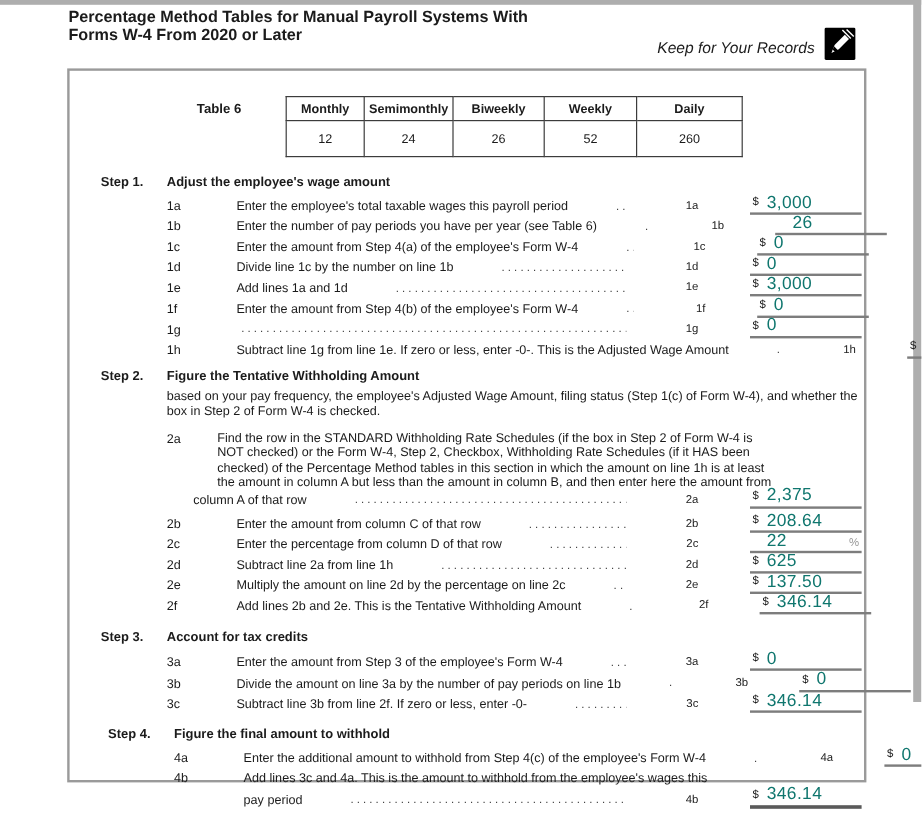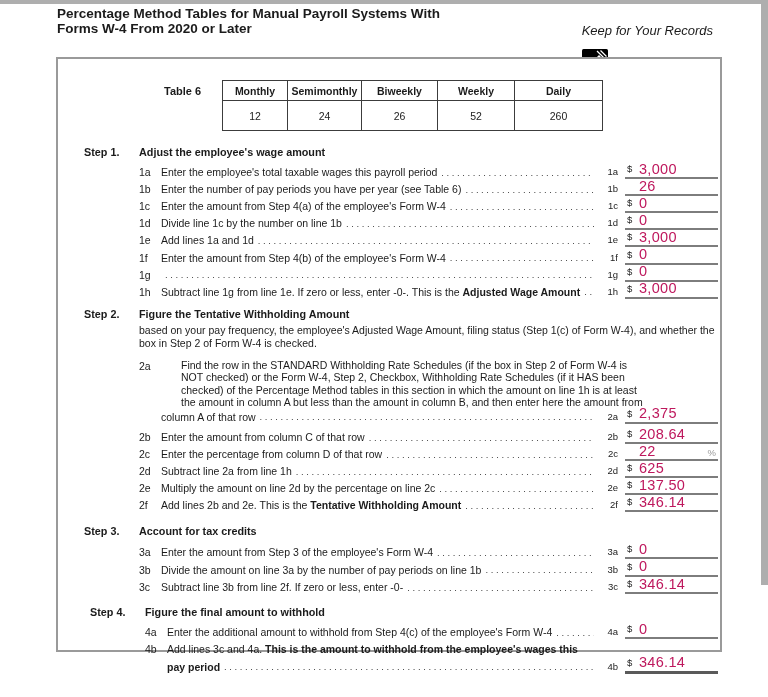--- a/index.html
+++ b/index.html
@@ -5,50 +5,50 @@
   * { margin:0; padding:0; box-sizing:border-box; }
   html,body { background:#fff; }
   .page {
     position:relative; width:768px; height:697px; background:#ffffff;
     font-family:"Liberation Sans", sans-serif; color:#1b1b1b; overflow:hidden;
   }
   .strip-top { position:absolute; left:0; top:0; width:768px; height:4px; background:#aeaeae; }
   .strip-right { position:absolute; left:761px; top:0; width:7px; height:585px; background:#aeaeae; }
 
   .title { position:absolute; left:57px; top:6px; font-weight:bold; font-size:13.5px; line-height:15.4px; white-space:nowrap; }
-  .keep-row { position:absolute; right:55px; top:23px; display:flex; gap:8px;flex-direction:column; }
+  .keep-row { position:absolute; right:55px; top:23px; display:flex; align-items:flex-end; gap:8px; }
   .keep { font-style:italic; font-size:13px; padding-bottom:3px; white-space:nowrap; }
   .pencil { width:26px; height:27px; display:block; }
 
   .box { position:absolute; left:56px; top:57px; width:666px; height:595px; border:2px solid #9a9a9a; background:#fff; }
 
   .t6wrap { margin:21px 0 0 106px; display:flex; align-items:flex-start; }
   .t6label { font-weight:bold; font-size:11px; width:46px; margin-top:5px; }
-  table.t6 { border-collapse:collapse; margin-left:12px; }
+  table.t6 { border-collapse:collapse; margin-left:28px; }
   table.t6 td { border:1px solid #3c3c3c; text-align:center; font-size:10.5px; height:30px; vertical-align:middle; }
   table.t6 tr.hd td { font-weight:bold; height:20px; }
   .c0{width:65px}.c1{width:74px}.c2{width:76px}.c3{width:77px}.c4{width:88px}
 
   .step { display:flex; padding-left:26px; margin-right:2px; }
   .steplabel { width:55px; font-weight:bold; font-size:10.8px; line-height:15px; flex-shrink:0; }
   .stepbody { flex:1; min-width:0; }
   .steptitle { font-weight:bold; font-size:10.8px; line-height:15px; margin-bottom:2px; }
 
-  .row { display:flex; align-items:flex-end; height:17.1px; }
+  .row { display:flex; align-items:flex-end; height:17.1px;gap:36px; }
   .rows-wide .row { height:17.6px; }
   .lc { width:22px; font-size:10.5px; line-height:14px; flex-shrink:0; }
   .tx { font-size:10.5px; line-height:14px; white-space:nowrap; }
-  .tx b { font-weight:bold; }
+  .tx b { font-weight:normal; }
   .dots { flex:1; min-width:6px; overflow:hidden; white-space:nowrap; font-size:9.5px;
           letter-spacing:2.6px; color:#3a3a3a; line-height:13.5px; margin:0 4px; }
   .rc { width:20px; text-align:right; font-size:9.5px; line-height:14px; color:#222; margin-right:7px; flex-shrink:0; }
   .field { width:93px; flex-shrink:0; height:17px; border-bottom:2px solid #7d7d7d;
            display:flex; align-items:flex-end; }
   .dlr { font-size:9.5px; line-height:14px; min-width:7px; margin:0 5px 1px 2px; }
-  .val { font-size:14.5px; line-height:15.5px; letter-spacing:.3px; color:#be185d; }
+  .val { font-size:14.5px; line-height:15.5px; letter-spacing:.3px; color:#0f766e; }
   .sfx { margin-left:auto; font-size:9.5px; color:#9a9a9a; line-height:13px; padding-right:2px; }
   .f4b { border-bottom:3px solid #5a5a5a; }
 
   .intro { font-size:10.5px; line-height:13.2px; max-width:578px; margin-top:1px; }
   .row2a { display:flex; margin-top:9px; }
   .para2a { flex:1; min-width:0; }
   .para2a .pline { font-size:10.5px; line-height:12.2px; white-space:nowrap;padding-left:20px; }
   .para2a .row { height:16px; }
   .gap-s2 { margin-top:8px; }
   .gap-s3 { margin-top:12px;justify-content:center; }

